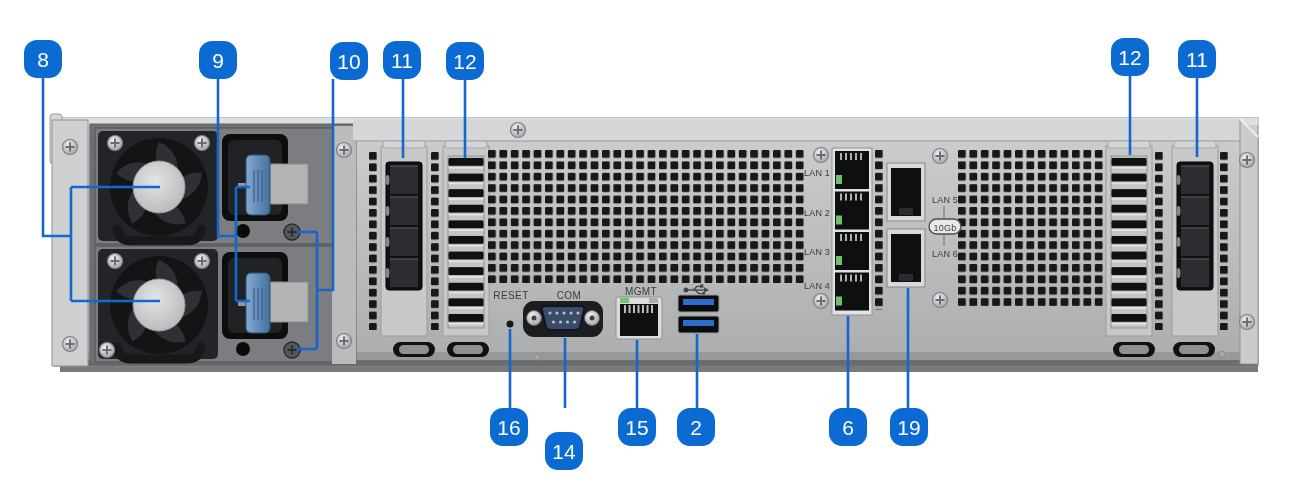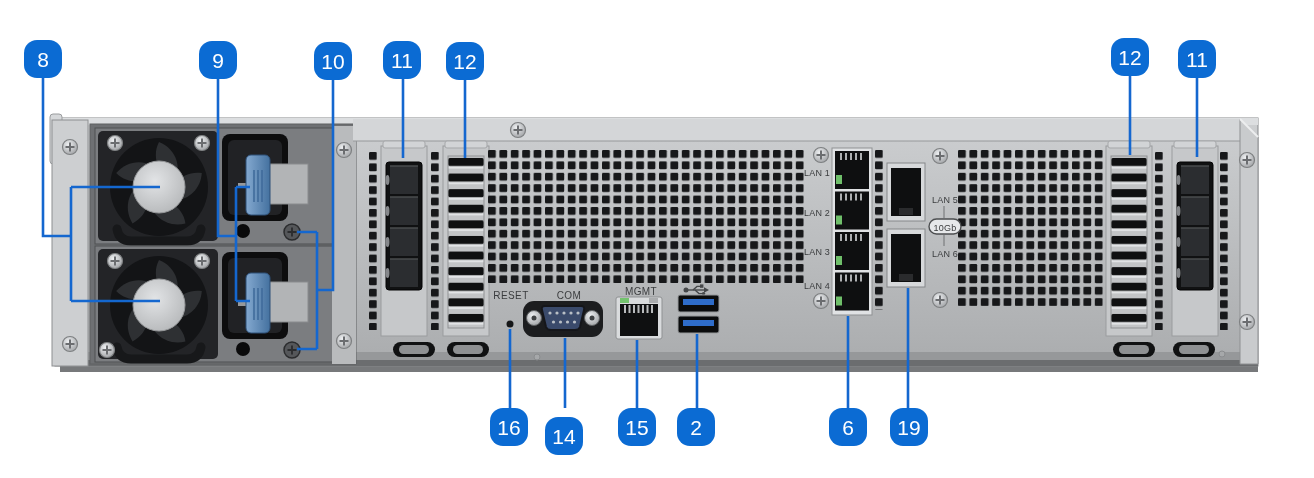--- a/index.html
+++ b/index.html
@@ -311,25 +311,25 @@
     <path d="M565,338V408"></path>
     <path d="M637,340V408"></path>
     <path d="M697,334V408"></path>
     <path d="M848,316V408"></path>
     <path d="M908,288V408"></path>
   </g>
 </svg>
 
 <div class="badge" style="left:24px;top:40px">8</div>
 <div class="badge" style="left:199px;top:41px">9</div>
-<div class="badge" style="left:314px;top:42px">10</div>
+<div class="badge" style="left:330px;top:42px">10</div>
 <div class="badge" style="left:383px;top:41px">11</div>
 <div class="badge" style="left:446px;top:42px">12</div>
 <div class="badge" style="left:1111px;top:38px">12</div>
 <div class="badge" style="left:1178px;top:40px">11</div>
 <div class="badge" style="left:490px;top:408px">16</div>
-<div class="badge" style="left:545px;top:417px">14</div>
+<div class="badge" style="left:545px;top:432px">14</div>
 <div class="badge" style="left:618px;top:408px">15</div>
 <div class="badge" style="left:677px;top:408px">2</div>
 <div class="badge" style="left:829px;top:408px">6</div>
 <div class="badge" style="left:890px;top:408px">19</div>
 
 </div>
 
 </body></html>

